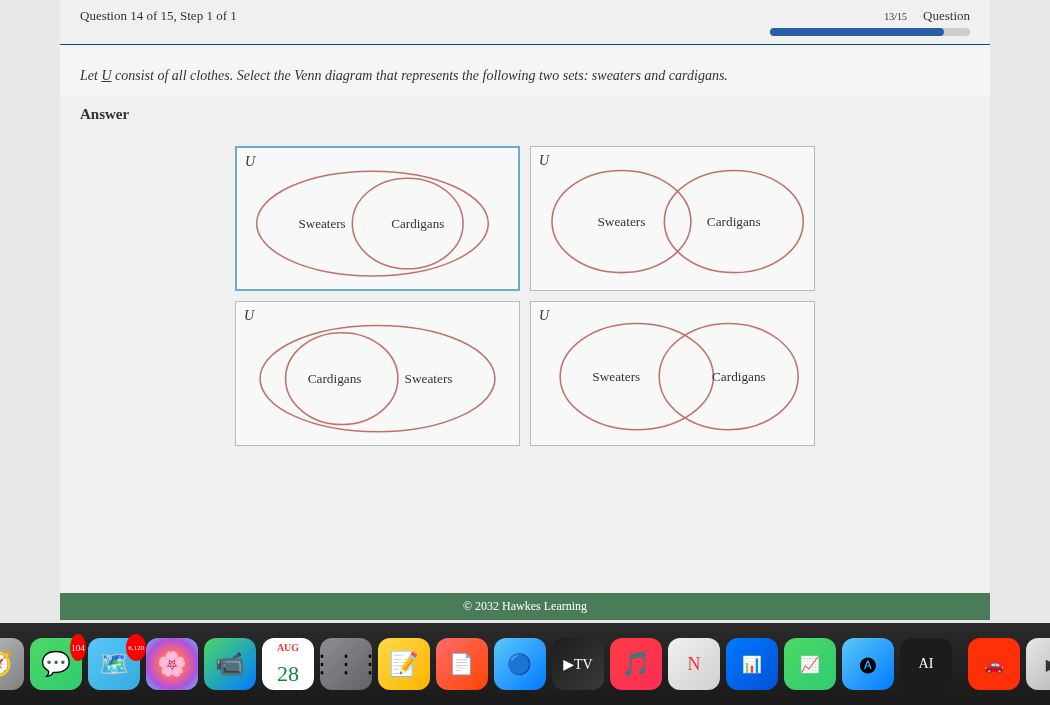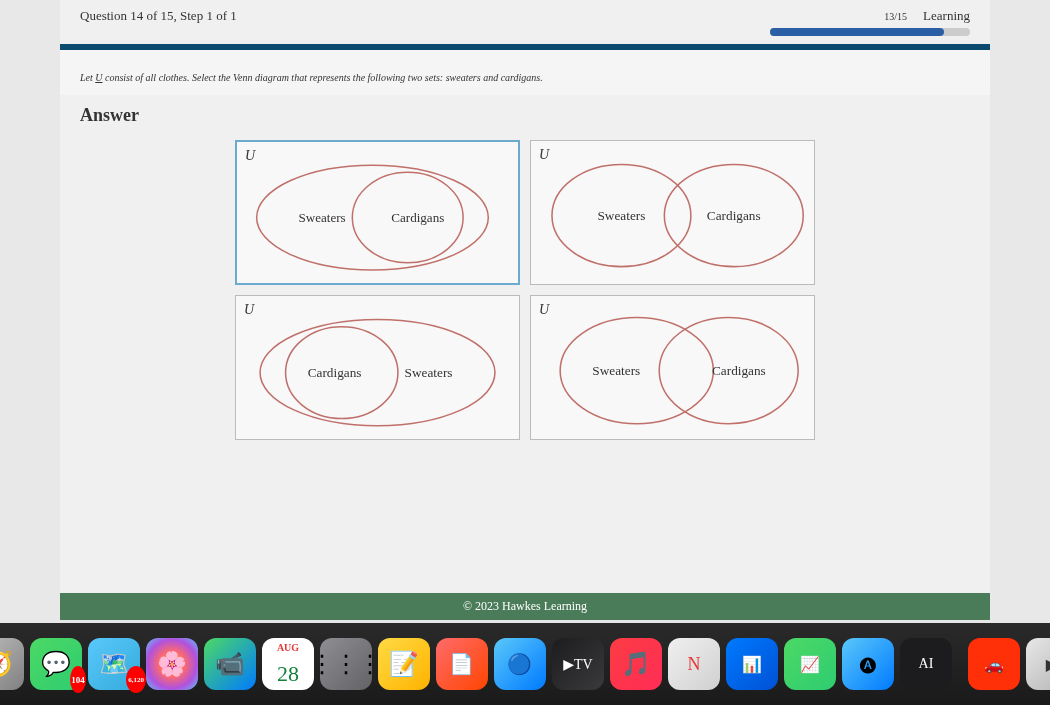--- a/index.html
+++ b/index.html
@@ -21,21 +21,21 @@
       position: relative;
     }
 
     
     .header-bar {
       display: flex;
       justify-content: space-between;
       align-items: flex-start;
       padding: 8px 20px 8px 20px;
       background: #f0f0f0;
-      border-bottom: 6px solid #0c4a6e;
+      border-bottom: 1px solid #0c4a6e;
     }
 
     .question-info {
       font-size: 13px;
       color: #333;
     }
 
     .score-section {
       display: flex;
       flex-direction: column;
@@ -57,37 +57,37 @@
       width: 87%;
     }
 
     
     .question-body {
       padding: 20px 20px 10px 20px;
       background: #f5f5f5;
     }
 
     .question-text {
-      font-size: 10px;
+      font-size: 14px;
       color: #333;
       font-style: italic;
       line-height: 1.5;
     }
 
     
     .answer-section {
       padding: 10px 20px;
       background: #f0f0f0;
     }
 
     .answer-label {
-      font-size: 18px;
+      font-size: 15px;
       font-weight: bold;
       color: #333;
-      margin-bottom: 14px;
+      margin-bottom: 23px;
     }
 
     
     .venn-grid {
       display: grid;
       grid-template-columns: 1fr 1fr;
       grid-template-rows: 1fr 1fr;
       gap: 10px;
       width: 580px;
       margin: 0 auto;
@@ -167,22 +167,21 @@
       right: -4px;
       background: red;
       color: white;
       font-size: 9px;
       border-radius: 50%;
       width: 16px;
       height: 27px;
       display: flex;
       align-items: center;
       justify-content: center;
-      font-weight: bold;
-      margin-top: 32px;
+      font-weight: normal;
     }
 
     .dock-icon.compass { background: linear-gradient(135deg, #c0c0c0, #808080); }
     .dock-icon.messages { background: linear-gradient(135deg, #4cd964, #2ecc71); }
     .dock-icon.maps { background: linear-gradient(135deg, #5ac8fa, #34aadc); }
     .dock-icon.photos { background: radial-gradient(circle, #ff9500, #ff6b6b, #af52de, #5ac8fa); }
     .dock-icon.facetime { background: linear-gradient(135deg, #4cd964, #007aff); }
     .dock-icon.date { background: white; color: #e53935; font-size: 18px; flex-direction: column; gap: 10px; }
     .dock-icon.launchpad { background: linear-gradient(135deg, #c0c0c0, #808080); }
     .dock-icon.notes { background: linear-gradient(135deg, #ffda44, #ffb300); }
@@ -221,21 +220,21 @@
 </head>
 <body>
 
 <div class="main-content">
 
   <div class="header-bar">
     <span class="question-info">Question 14 of 15, Step 1 of 1</span>
     <div class="score-section">
       <div style="display:flex; gap:16px; align-items:center;">
         <span style="font-size:10px;color:#333;">13/15</span>
-        <span style="font-size:13px;color:#333;">Learning</span>
+        <span style="font-size:13px;color:#333;">Question</span>
       </div>
       <div class="progress-bar-container">
         <div class="progress-bar-fill"></div>
       </div>
     </div>
   </div>
 
   <div class="question-body">
     <p class="question-text">
       Let <span style="text-decoration:underline;font-style:italic;">U</span> consist of all clothes. Select the Venn diagram that represents the following two sets: sweaters and cardigans.
@@ -298,21 +297,21 @@
           <text x="200" y="77" text-anchor="middle" font-size="13" font-family="Georgia,serif" fill="#333">Cardigans</text>
         </svg>
       </div>
 
     </div>
   </div>
 
 </div>
 
 <div class="footer">
-  <span>© 2023 Hawkes Learning</span>
+  <span>© 2032 Hawkes Learning</span>
 </div>
 
 <div class="dock">
 
   <div class="dock-icon compass">🧭</div>
 
   <div class="dock-icon messages" style="position:relative;">
     💬
     <div class="dock-badge">104</div>
   </div>

